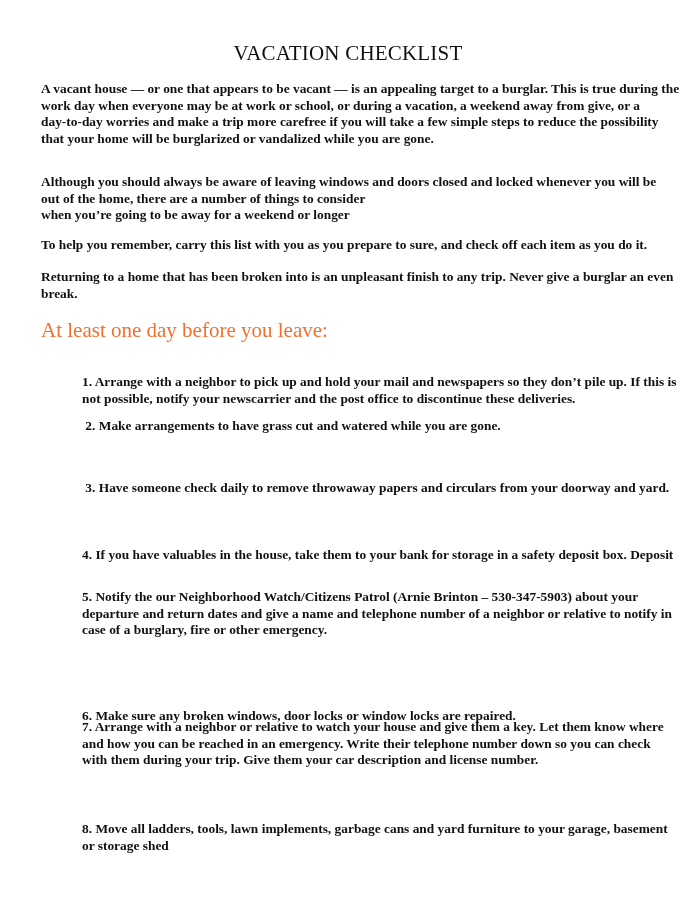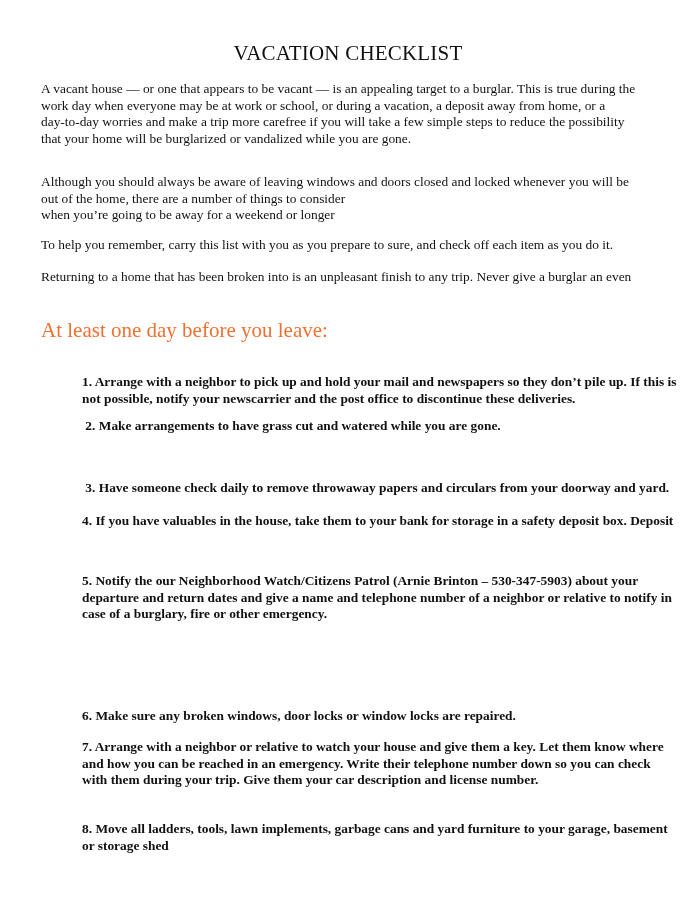--- a/index.html
+++ b/index.html
@@ -9,88 +9,89 @@
     color: #111111;
   }
   .title {
     position: absolute; left: 0; top: 41px; width: 696px;
     text-align: center; font-size: 21px; letter-spacing: 0.2px;
   }
   .para {
     position: absolute; left: 41px; width: 640px;
     font-size: 13.4px; line-height: 16.5px;
   }
-  .para span { display: block; }
+  .para span { display: block; font-weight: bold; }
   .section-heading {
     position: absolute; left: 41px; top: 318px;
     font-size: 21px; color: #F07030;
   }
   .item {
     position: absolute; left: 82px; width: 600px;
     font-size: 13.4px; line-height: 16.5px; font-weight: bold;
   }
 </style>
 </head>
 <body>
 
 <div>
 
   <div class="title">VACATION CHECKLIST</div>
 
   <div class="para" style="top:81px">
     <span>A vacant house — or one that appears to be vacant — is an appealing target to a burglar. This is true during the</span>
-    <span>work day when everyone may be at work or school, or during a vacation, a deposit away from home, or a</span>
+    <span>work day when everyone may be at work or school, or during a vacation, a weekend away from give, or a</span>
     <span>day-to-day worries and make a trip more carefree if you will take a few simple steps to reduce the possibility</span>
     <span>that your home will be burglarized or vandalized while you are gone.</span>
   </div>
 
   <div class="para" style="top:174px">
     <span>Although you should always be aware of leaving windows and doors closed and locked whenever you will be</span>
     <span>out of the home, there are a number of things to consider</span>
     <span>when you’re going to be away for a weekend or longer</span>
   </div>
 
   <div class="para" style="top:237px">
     <span>To help you remember, carry this list with you as you prepare to sure, and check off each item as you do it.</span>
   </div>
 
   <div class="para" style="top:269px">
     <span>Returning to a home that has been broken into is an unpleasant finish to any trip. Never give a burglar an even</span>
+    <span>break.</span>
   </div>
 
   <div class="section-heading">At least one day before you leave:</div>
 
   <div class="item" style="top:374px">
     <span style="display:block">1. Arrange with a neighbor to pick up and hold your mail and newspapers so they don’t pile up. If this is</span>
     <span style="display:block">not possible, notify your newscarrier and the post office to discontinue these deliveries.</span>
   </div>
 
   <div class="item" style="top:418px">
     <span style="display:block;white-space:pre"> 2. Make arrangements to have grass cut and watered while you are gone.</span>
   </div>
 
   <div class="item" style="top:480px">
     <span style="display:block;white-space:pre"> 3. Have someone check daily to remove throwaway papers and circulars from your doorway and yard.</span>
   </div>
 
-  <div class="item" style="top:513px">
+  <div class="item" style="top:547px">
     <span style="display:block">4. If you have valuables in the house, take them to your bank for storage in a safety deposit box. Deposit</span>
   </div>
 
-  <div class="item" style="top:573px">
+  <div class="item" style="top:589px">
     <span style="display:block">5. Notify the our Neighborhood Watch/Citizens Patrol (Arnie Brinton – 530-347-5903) about your</span>
     <span style="display:block">departure and return dates and give a name and telephone number of a neighbor or relative to notify in</span>
     <span style="display:block">case of a burglary, fire or other emergency.</span>
   </div>
 
   <div class="item" style="top:708px">
     <span style="display:block">6. Make sure any broken windows, door locks or window locks are repaired.</span>
   </div>
 
-  <div class="item" style="top:739px">
+  <div class="item" style="top:719px">
     <span style="display:block">7. Arrange with a neighbor or relative to watch your house and give them a key. Let them know where</span>
     <span style="display:block">and how you can be reached in an emergency. Write their telephone number down so you can check</span>
     <span style="display:block">with them during your trip. Give them your car description and license number.</span>
   </div>
 
   <div class="item" style="top:821px">
     <span style="display:block">8. Move all ladders, tools, lawn implements, garbage cans and yard furniture to your garage, basement</span>
     <span style="display:block">or storage shed</span>
   </div>
 

